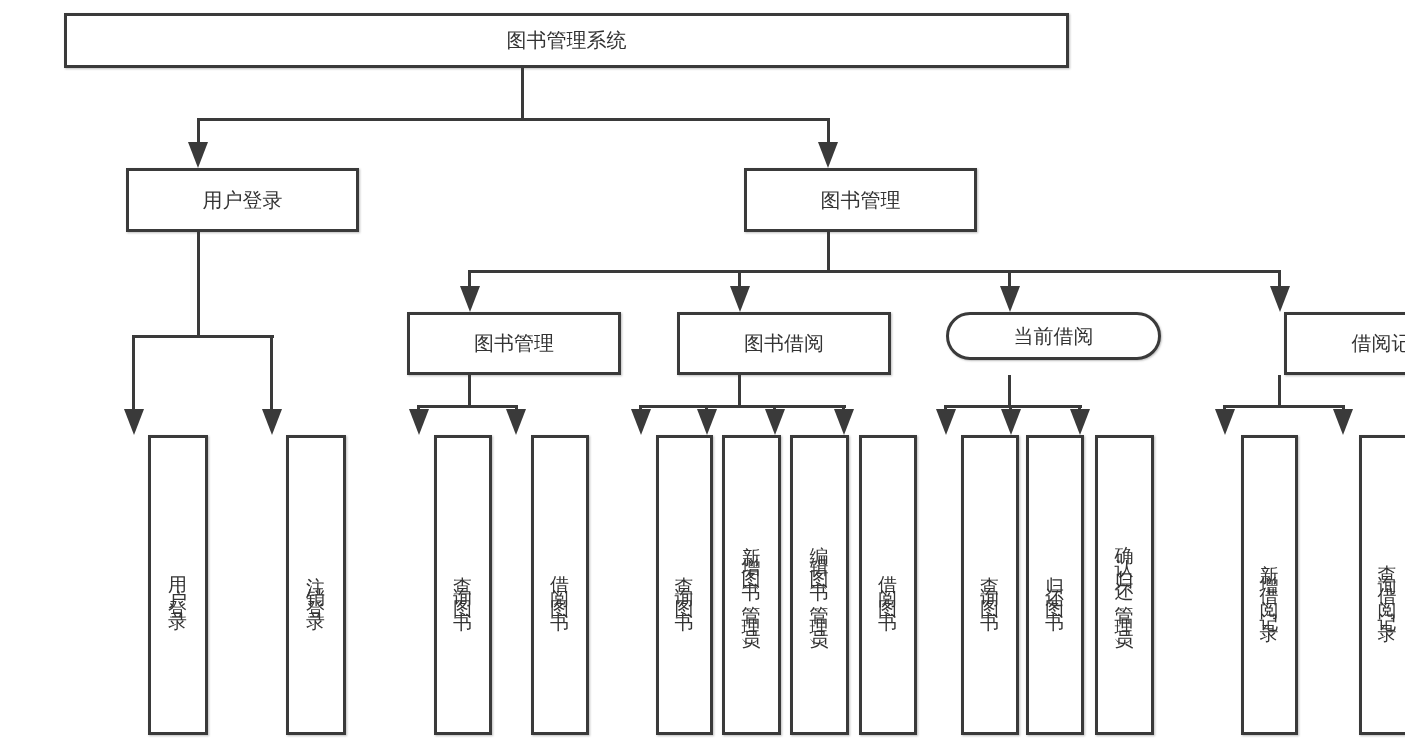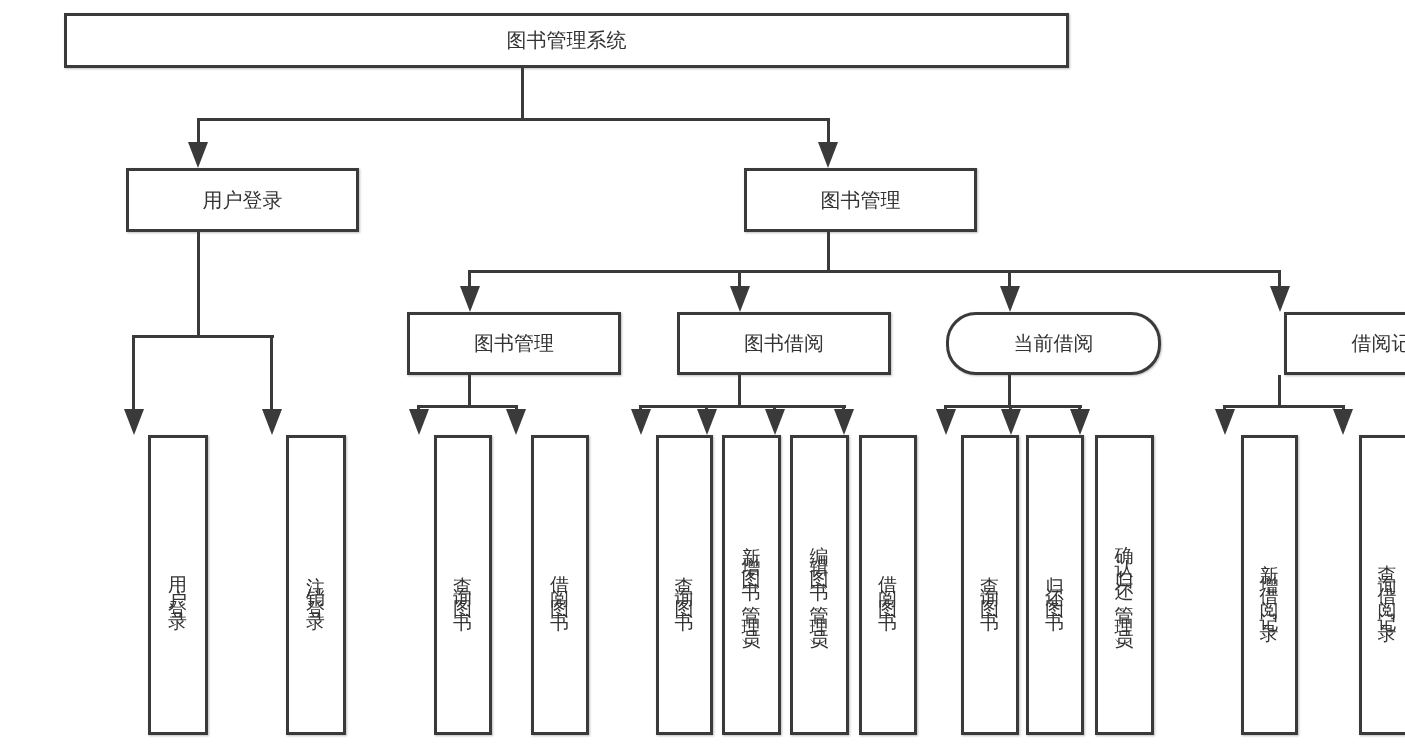--- a/index.html
+++ b/index.html
@@ -47,21 +47,21 @@
   <div class="box" style="left:700px;top:168px;width:233px;height:64px;text-align:right;">
     <span>图书管理</span>
   </div>
 
   <div class="box" style="left:363px;top:312px;width:214px;height:63px;">
     <span>图书管理</span>
   </div>
   <div class="box" style="left:633px;top:312px;width:214px;height:63px;">
     <span>图书借阅</span>
   </div>
-  <div class="box" style="left:902px;top:312px;width:215px;height:63px;border-radius:30px;">
+  <div class="box" style="left:902px;top:312px;width:215px;height:48px;border-radius:30px;">
     <span>当前借阅</span>
   </div>
   <div class="box" style="left:1240px;top:312px;width:215px;height:63px;">
     <span>借阅记录</span>
   </div>
 
   <div class="box leaf" style="left:104px;top:435px;width:60px;height:300px;">
     <span class="vtext">用户登录</span>
   </div>
   <div class="box leaf" style="left:242px;top:435px;width:60px;height:300px;">

